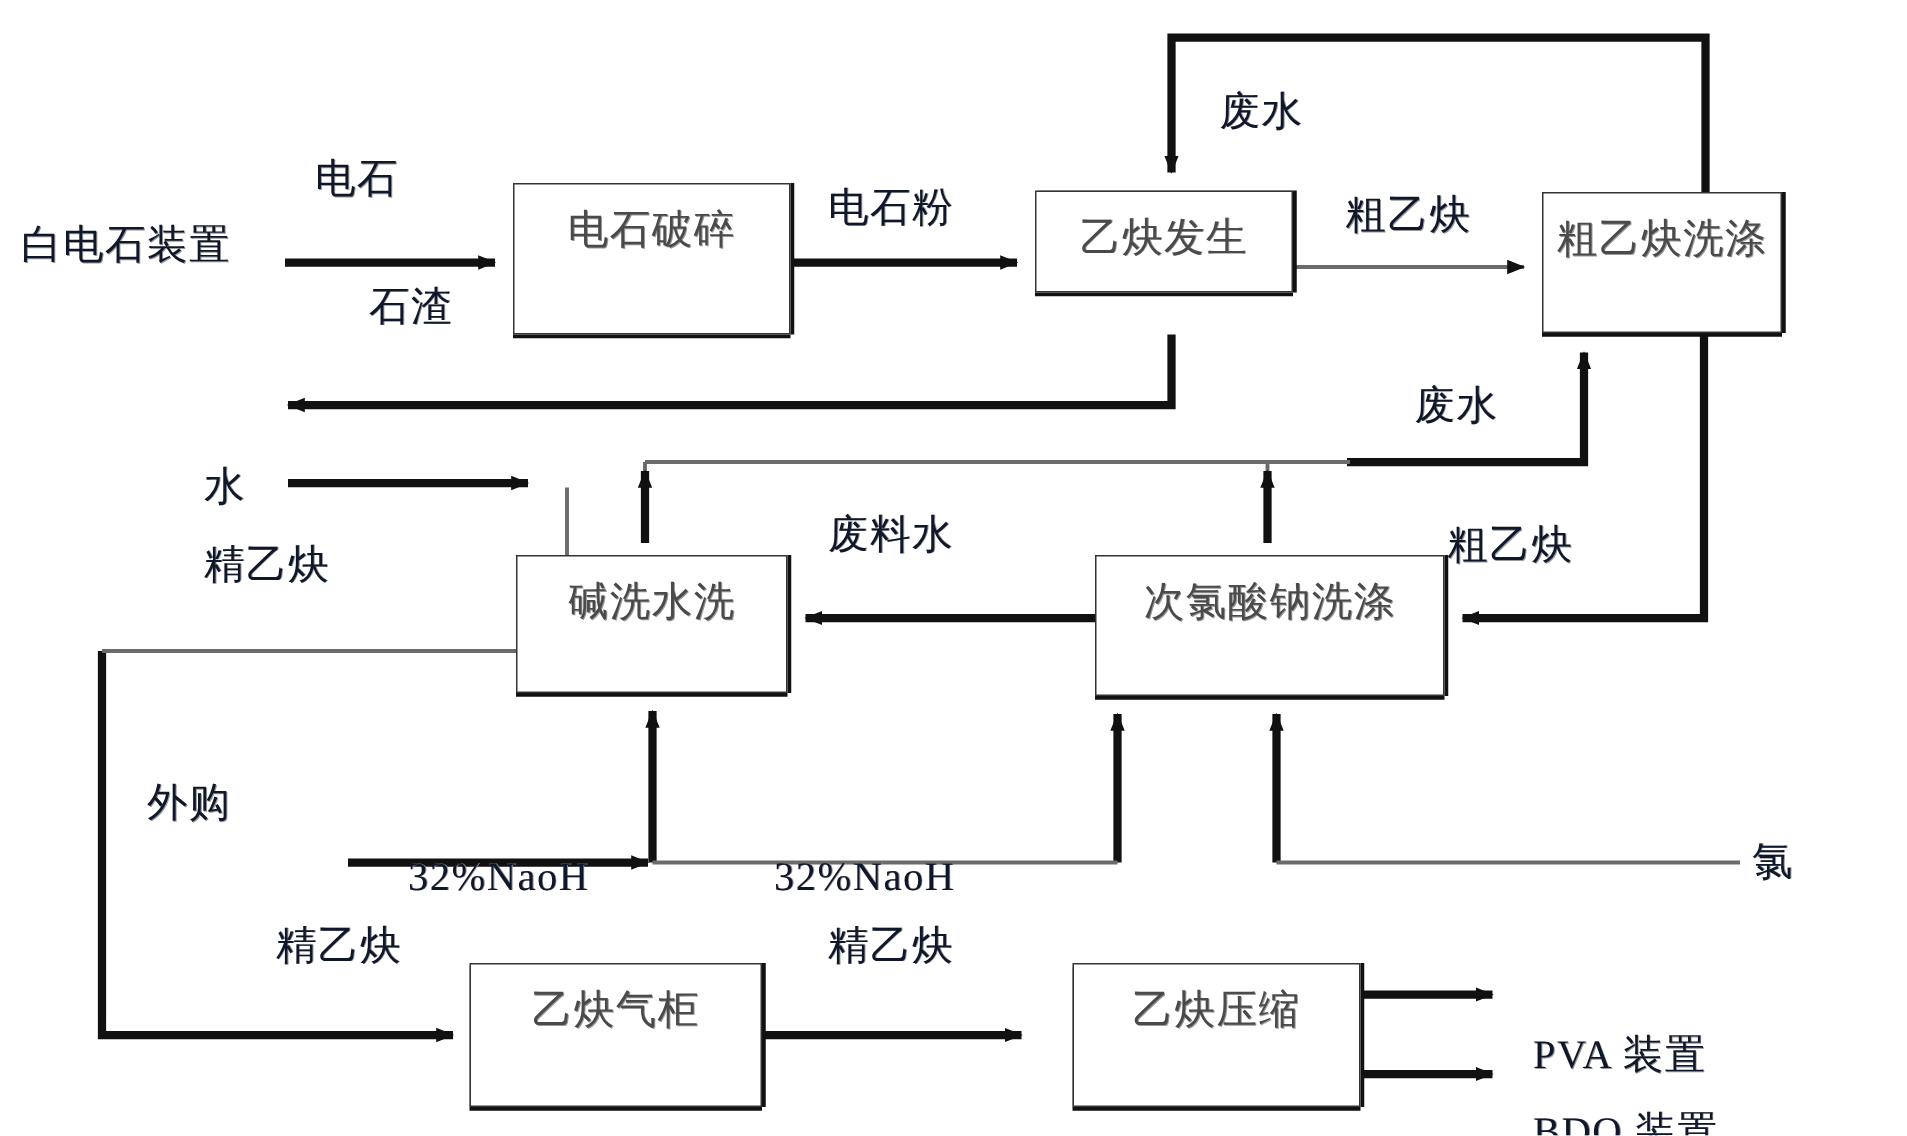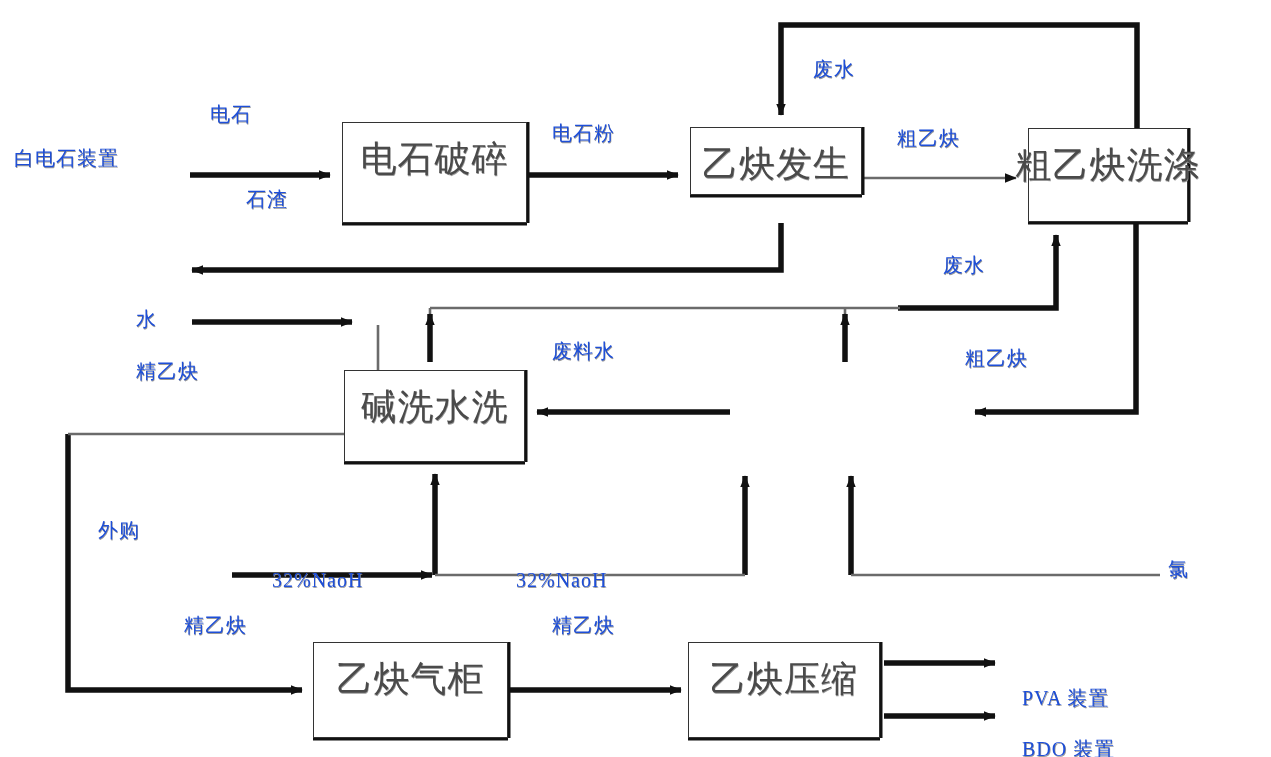--- a/index.html
+++ b/index.html
@@ -27,30 +27,30 @@
     background: #ffffff;
     border: 1.5px solid #333;
     box-shadow: 2.5px 0 0 0 #111, 0 2.5px 0 0 #111;
     display: flex;
     align-items: flex-start;
     justify-content: center;
     z-index: 5;
   }
   .pbox .blabel {
     margin-top: 12px;
-    font-size: 36px;
+    font-size: 27px;
     color: #4a4a4a;
     text-shadow: 0.6px 0.6px 0 #9a9a9a;
     letter-spacing: 1px;
     white-space: nowrap;
   }
   .flabel {
     position: absolute;
-    font-size: 20px;
-    color: #1d4ed8;
+    font-size: 27px;
+    color: #0f172a;
     text-shadow: 0.6px 0.6px 0 #9a9a9a;
     white-space: nowrap;
     letter-spacing: 1px;
     z-index: 6;
   }
   .flabel.lat {
     font-family: "Liberation Serif", "DejaVu Serif", serif;
     margin-top: 48px;
   }
 </style>
@@ -139,26 +139,29 @@
   </div>
 
   <div class="pbox" style="left:1028px; top:128px; width:160px; height:94px;">
     <span class="blabel">粗乙炔洗涤</span>
   </div>
 
   <div class="pbox" style="left:344px; top:370px; width:181px; height:92px;">
     <span class="blabel">碱洗水洗</span>
   </div>
 
+  <div class="pbox" style="left:730px; top:370px; width:233px; height:94px;">
+    <span class="blabel">次氯酸钠洗涤</span>
+  </div>
 
   <div class="pbox" style="left:313px; top:642px; width:195px; height:96px;font-family:Liberation Mono, monospace;">
     <span class="blabel">乙炔气柜</span>
   </div>
 
-  <div class="pbox" style="left:688px; top:642px; width:192px; height:96px;">
+  <div class="pbox" style="left:715px; top:642px; width:192px; height:96px;">
     <span class="blabel">乙炔压缩</span>
   </div>
 
   <div class="flabel" style="left:14px; top:145px;">白电石装置</div>
   <div class="flabel lat" style="left:1022px; top:637px;">PVA 装置</div>
   <div class="flabel lat" style="left:1022px; top:688px;">BDO 装置</div>
 
   <div class="flabel" style="left:210px; top:101px;">电石</div>
   <div class="flabel" style="left:246px; top:186px;">石渣</div>
   <div class="flabel" style="left:552px; top:120px;">电石粉</div>

